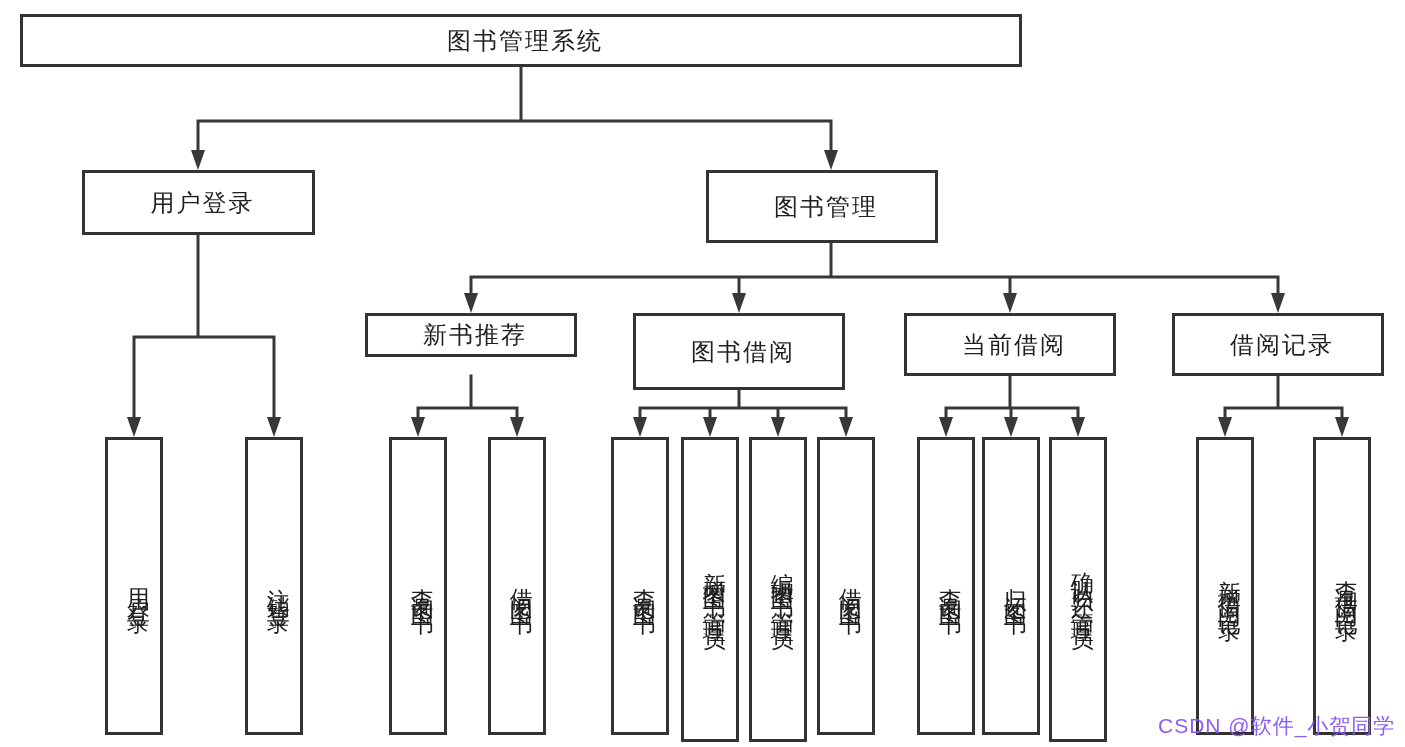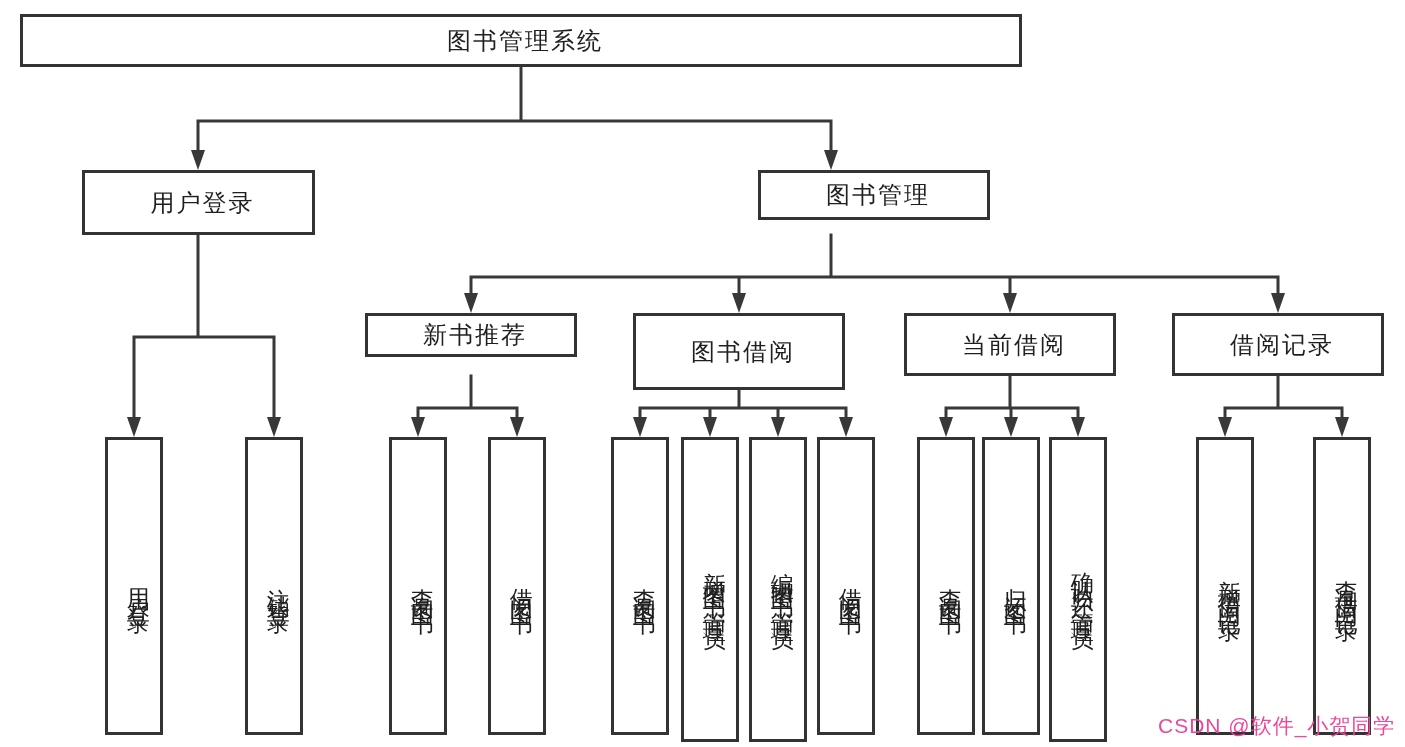--- a/index.html
+++ b/index.html
@@ -36,21 +36,21 @@
     letter-spacing: 8px;
     line-height: 1.1;
   }
   .watermark {
     position: absolute;
     left: 1158px;
     top: 712px;
     z-index: 5;
     font-size: 21px;
     letter-spacing: 1px;
-    color: #ec4899;
+    color: #8b5cf6;
     white-space: nowrap;
   }
 </style>
 </head>
 <body>
 
 <div class="canvas">
 
   <svg class="wires" width="1405" height="747" viewBox="0 0 1405 747">
     <g>
@@ -112,21 +112,21 @@
     </g>
   </svg>
 
   <div class="node" style="left:20px; top:14px; width:1002px; height:53px;">
     <span class="h-label">图书管理系统</span>
   </div>
 
   <div class="node" style="left:82px; top:170px; width:233px; height:65px;">
     <span class="h-label">用户登录</span>
   </div>
-  <div class="node" style="left:758px; top:170px; width:232px; height:50px;">
+  <div class="node" style="left:706px; top:170px; width:232px; height:73px;">
     <span class="h-label">图书管理</span>
   </div>
 
   <div class="node" style="left:365px; top:313px; width:212px; height:44px;">
     <span class="h-label">新书推荐</span>
   </div>
   <div class="node" style="left:633px; top:313px; width:212px; height:77px;">
     <span class="h-label">图书借阅</span>
   </div>
   <div class="node" style="left:904px; top:313px; width:212px; height:63px;text-align:right;">

